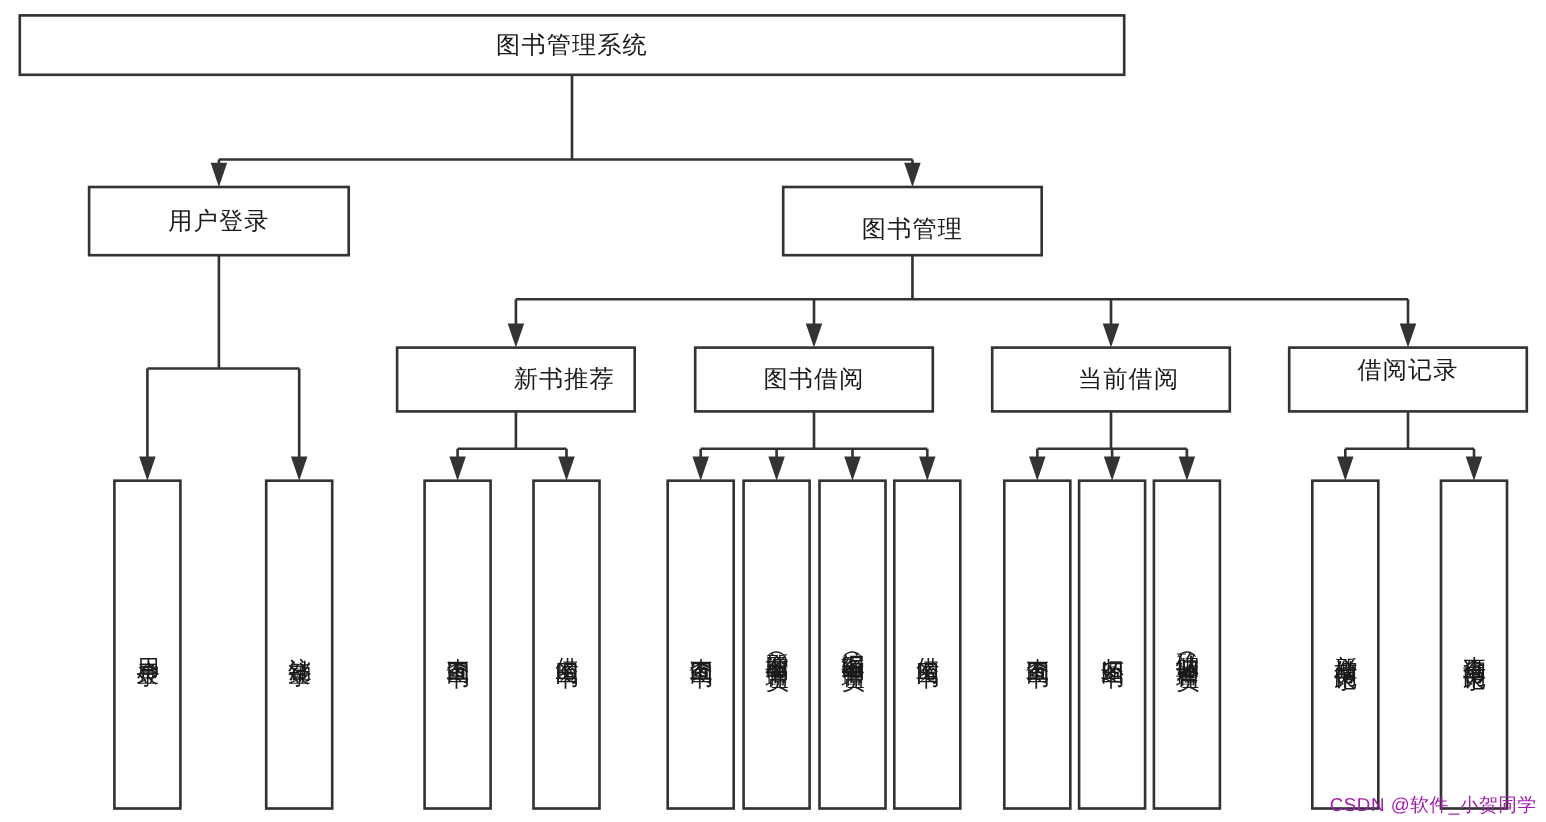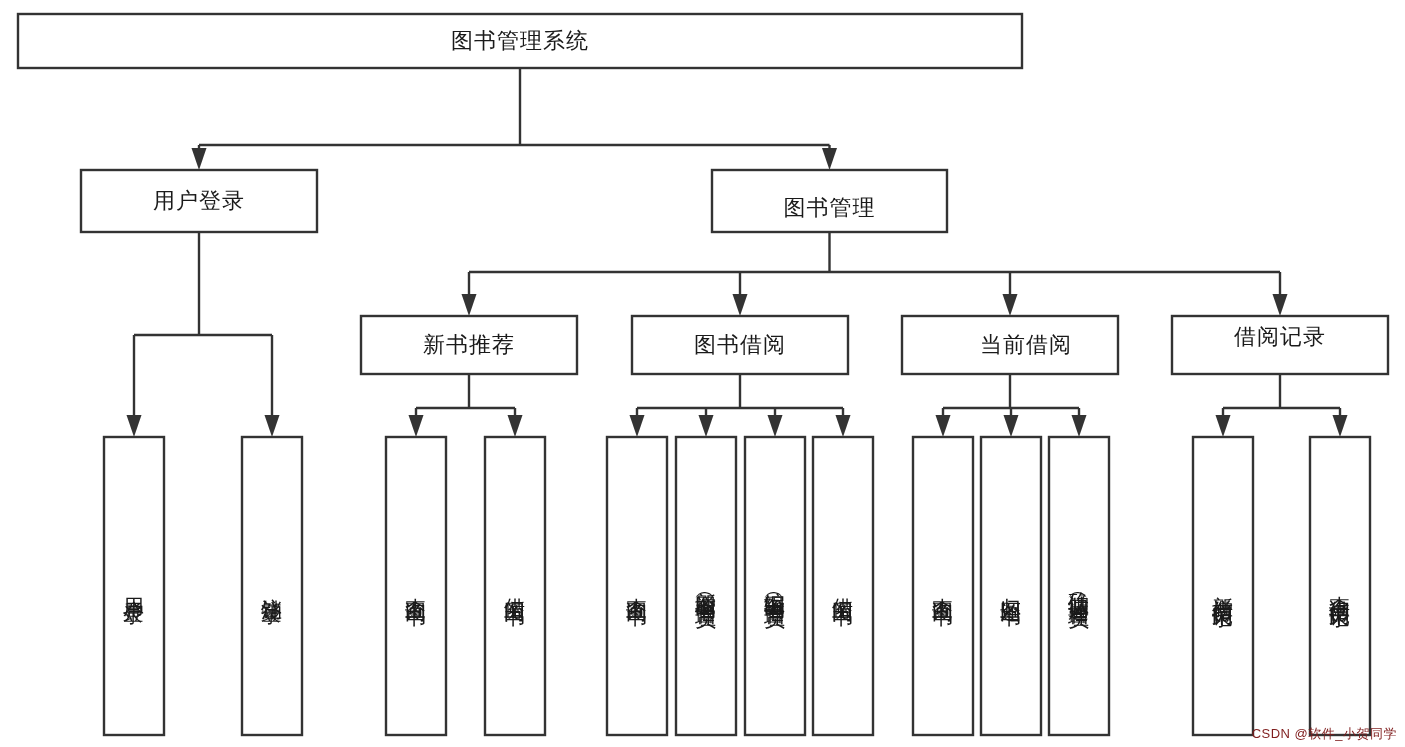--- a/index.html
+++ b/index.html
@@ -70,22 +70,22 @@
   .h-label-wrap span {
     font-size: 22px;
     color: #1a1a1a;
     letter-spacing: 1px;
     white-space: nowrap;
   }
   #watermark {
     position: absolute;
     right: 8px;
     bottom: 4px;
-    font-size: 13px;
-    color: #7f1d1d;
+    font-size: 17px;
+    color: #a21caf;
     letter-spacing: 0.5px;
     white-space: nowrap;
     user-select: none;
     text-align: center;
   }
 </style>
 </head>
 <body>
 
 <div id="diagram-root">
@@ -186,21 +186,21 @@
   <div id="labels-layer">
       <div class="h-label-wrap" style="left: 18px; top: 14px; width: 1004px; height: 54px;">
         <span>图书管理系统</span>
       </div>
       <div class="h-label-wrap" style="left: 81px; top: 170px; width: 236px; height: 62px;">
         <span>用户登录</span>
       </div>
       <div class="h-label-wrap" style="left: 712px; top: 170px; width: 235px; height: 76px;">
         <span>图书管理</span>
       </div>
-      <div class="h-label-wrap" style="left: 361px; top: 316px; width: 216px; height: 58px;">
+      <div class="h-label-wrap" style="left: 361px; top: 316px; width: 216px; height: 58px; padding-left: 44px;">
         <span>新书推荐</span>
       </div>
       <div class="h-label-wrap" style="left: 632px; top: 316px; width: 216px; height: 58px; align-items: center;">
         <span>图书借阅</span>
       </div>
       <div class="h-label-wrap" style="left: 902px; top: 316px; width: 216px; height: 58px; padding-left: 16px;">
         <span>当前借阅</span>
       </div>
       <div class="h-label-wrap" style="left: 1172px; top: 316px; width: 216px; height: 42px;">
         <span>借阅记录</span>

